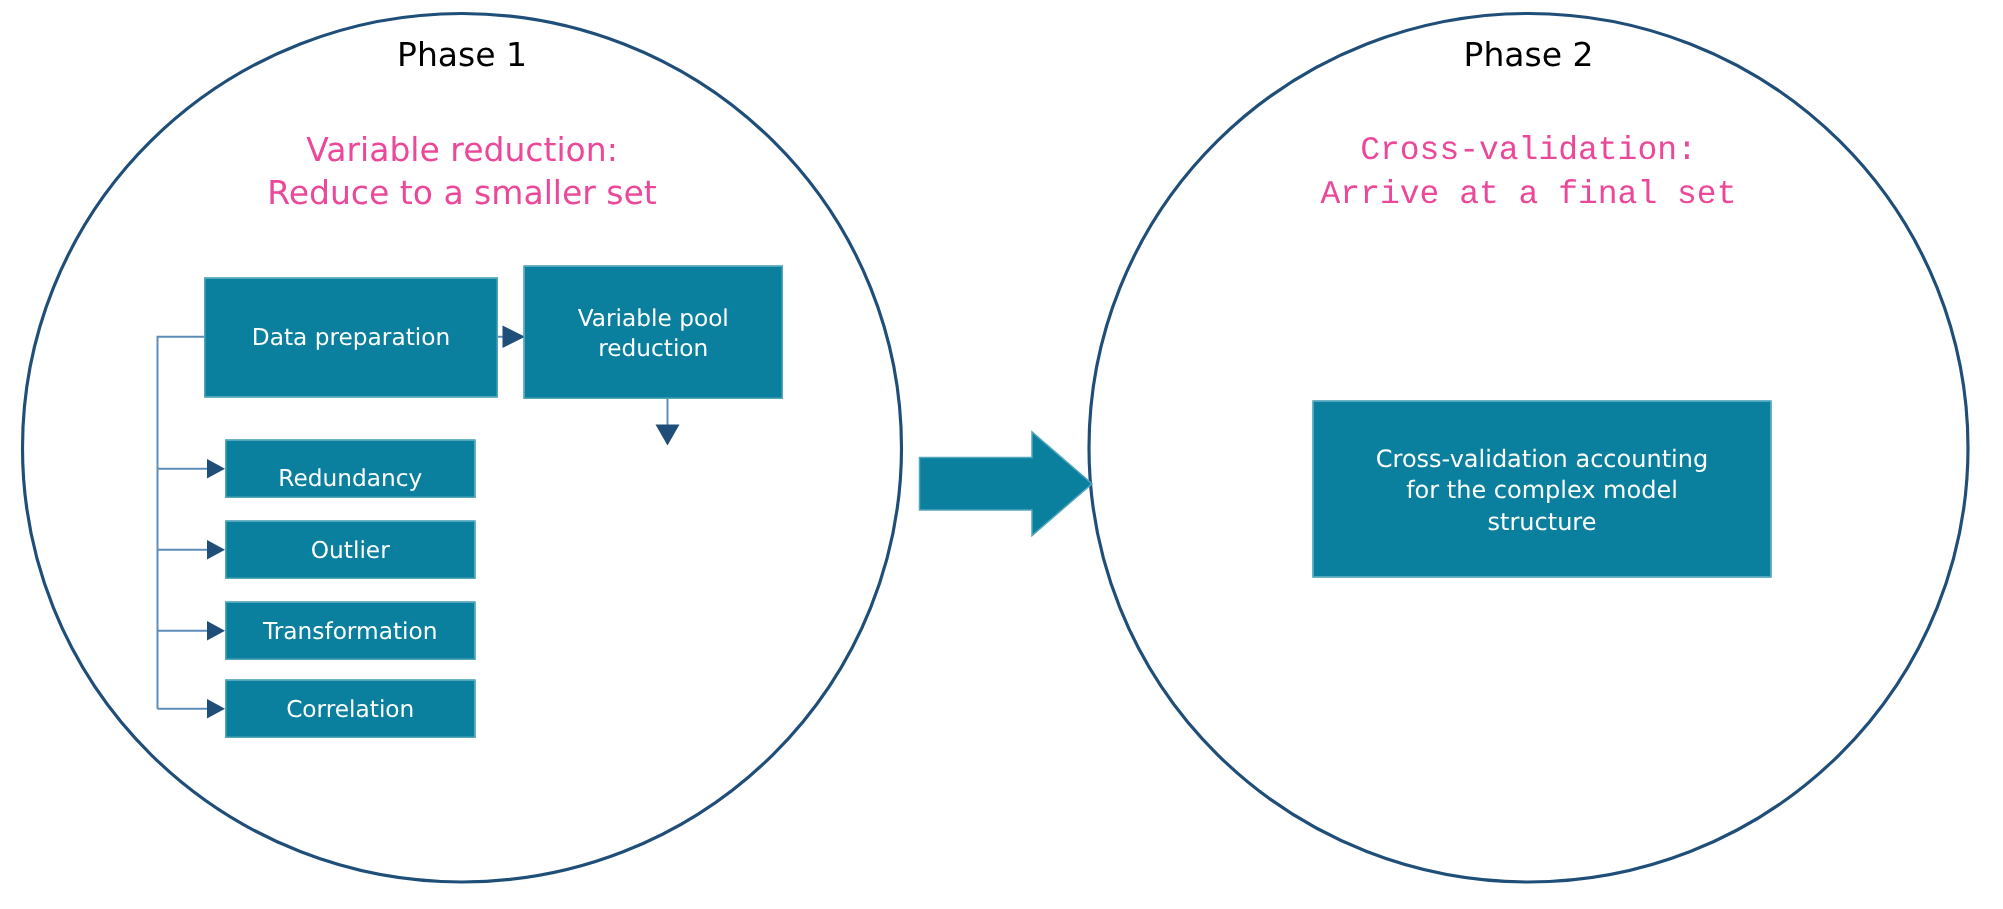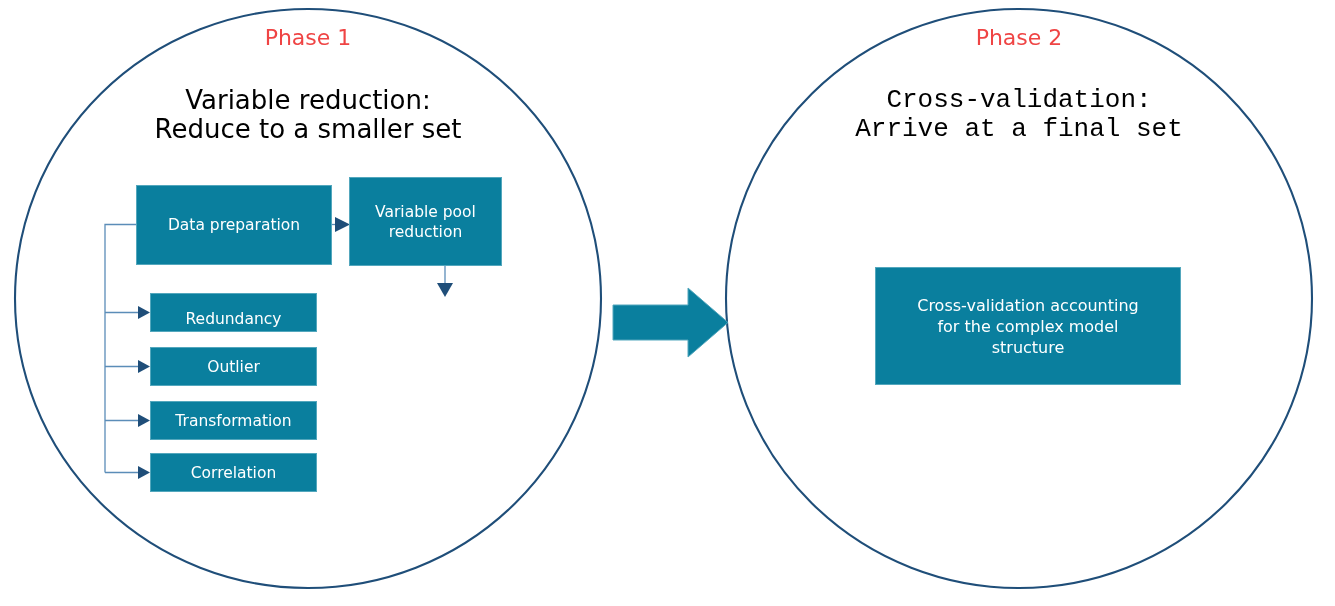--- a/index.html
+++ b/index.html
@@ -28,30 +28,30 @@
     overflow: visible;
   }
   .circle-shape {
     fill: none;
     stroke: #1f4e79;
     stroke-width: 2.1;
   }
   .phase-label {
     position: absolute;
     text-align: center;
-    color: #ef4444;
+    color: #000000;
     font-size: 22px;
     line-height: 28px;
     white-space: nowrap;
   }
   .phase-sub {
     position: absolute;
     text-align: center;
-    color: #000000;
-    font-size: 26px;
+    color: #ec4899;
+    font-size: 22px;
     line-height: 29px;
   }
   .phase-sub .line {
     display: block;
   }
   .box {
     position: absolute;
     background: #0a7f9e;
     border: 1px solid #53a7bd;
     box-sizing: border-box;
@@ -125,21 +125,21 @@
 
   <div class="phase-sub" style="left:108px; top:86px; width:400px;">
     <span class="line">Variable reduction:</span>
     <span class="line">Reduce to a smaller set</span>
   </div>
 
   <div class="box" style="left:136px; top:185px; width:196px; height:80px;">
     <span>Data preparation</span>
   </div>
 
-  <div class="box" style="left:349px; top:177px; width:153px; height:89px;">
+  <div class="box" style="left:349px; top:177px; width:173px; height:89px;">
     <span>
       <span class="line">Variable pool</span>
       <span class="line">reduction</span>
     </span>
   </div>
 
 
   <div class="box" style="left:150px; top:293px; width:167px; height:39px;align-items:flex-end;">
     <span>Redundancy</span>
   </div>

